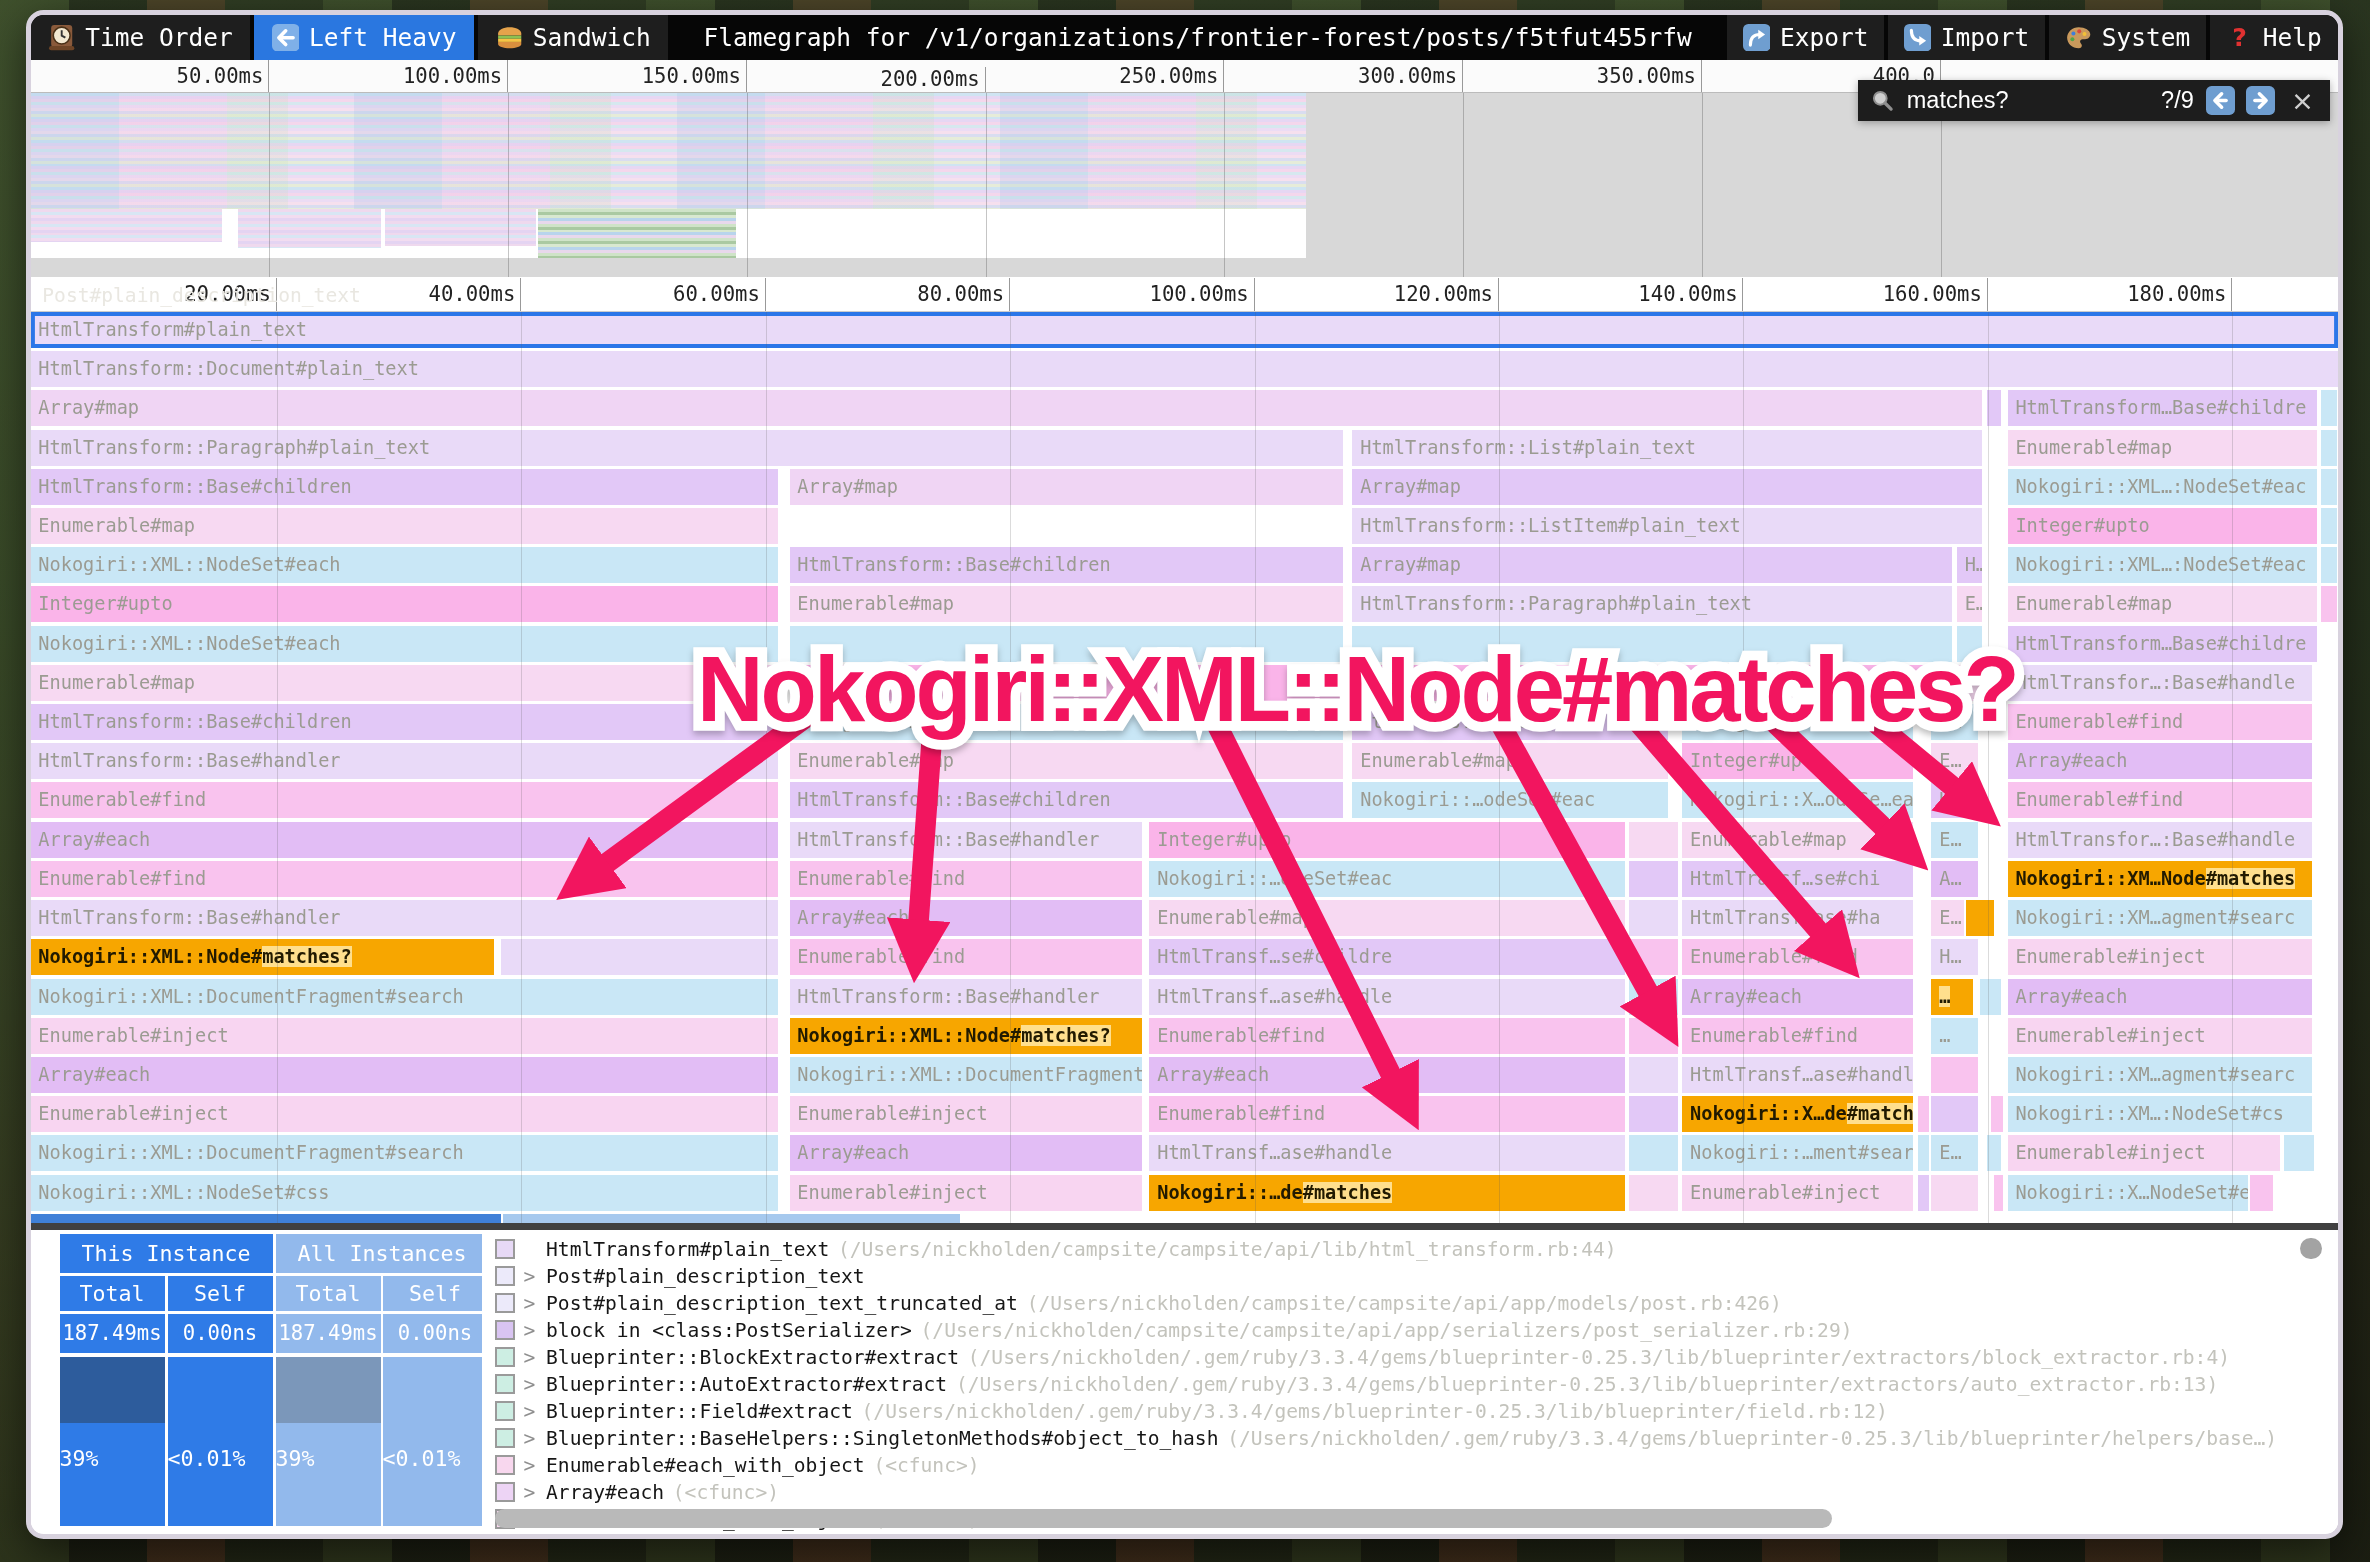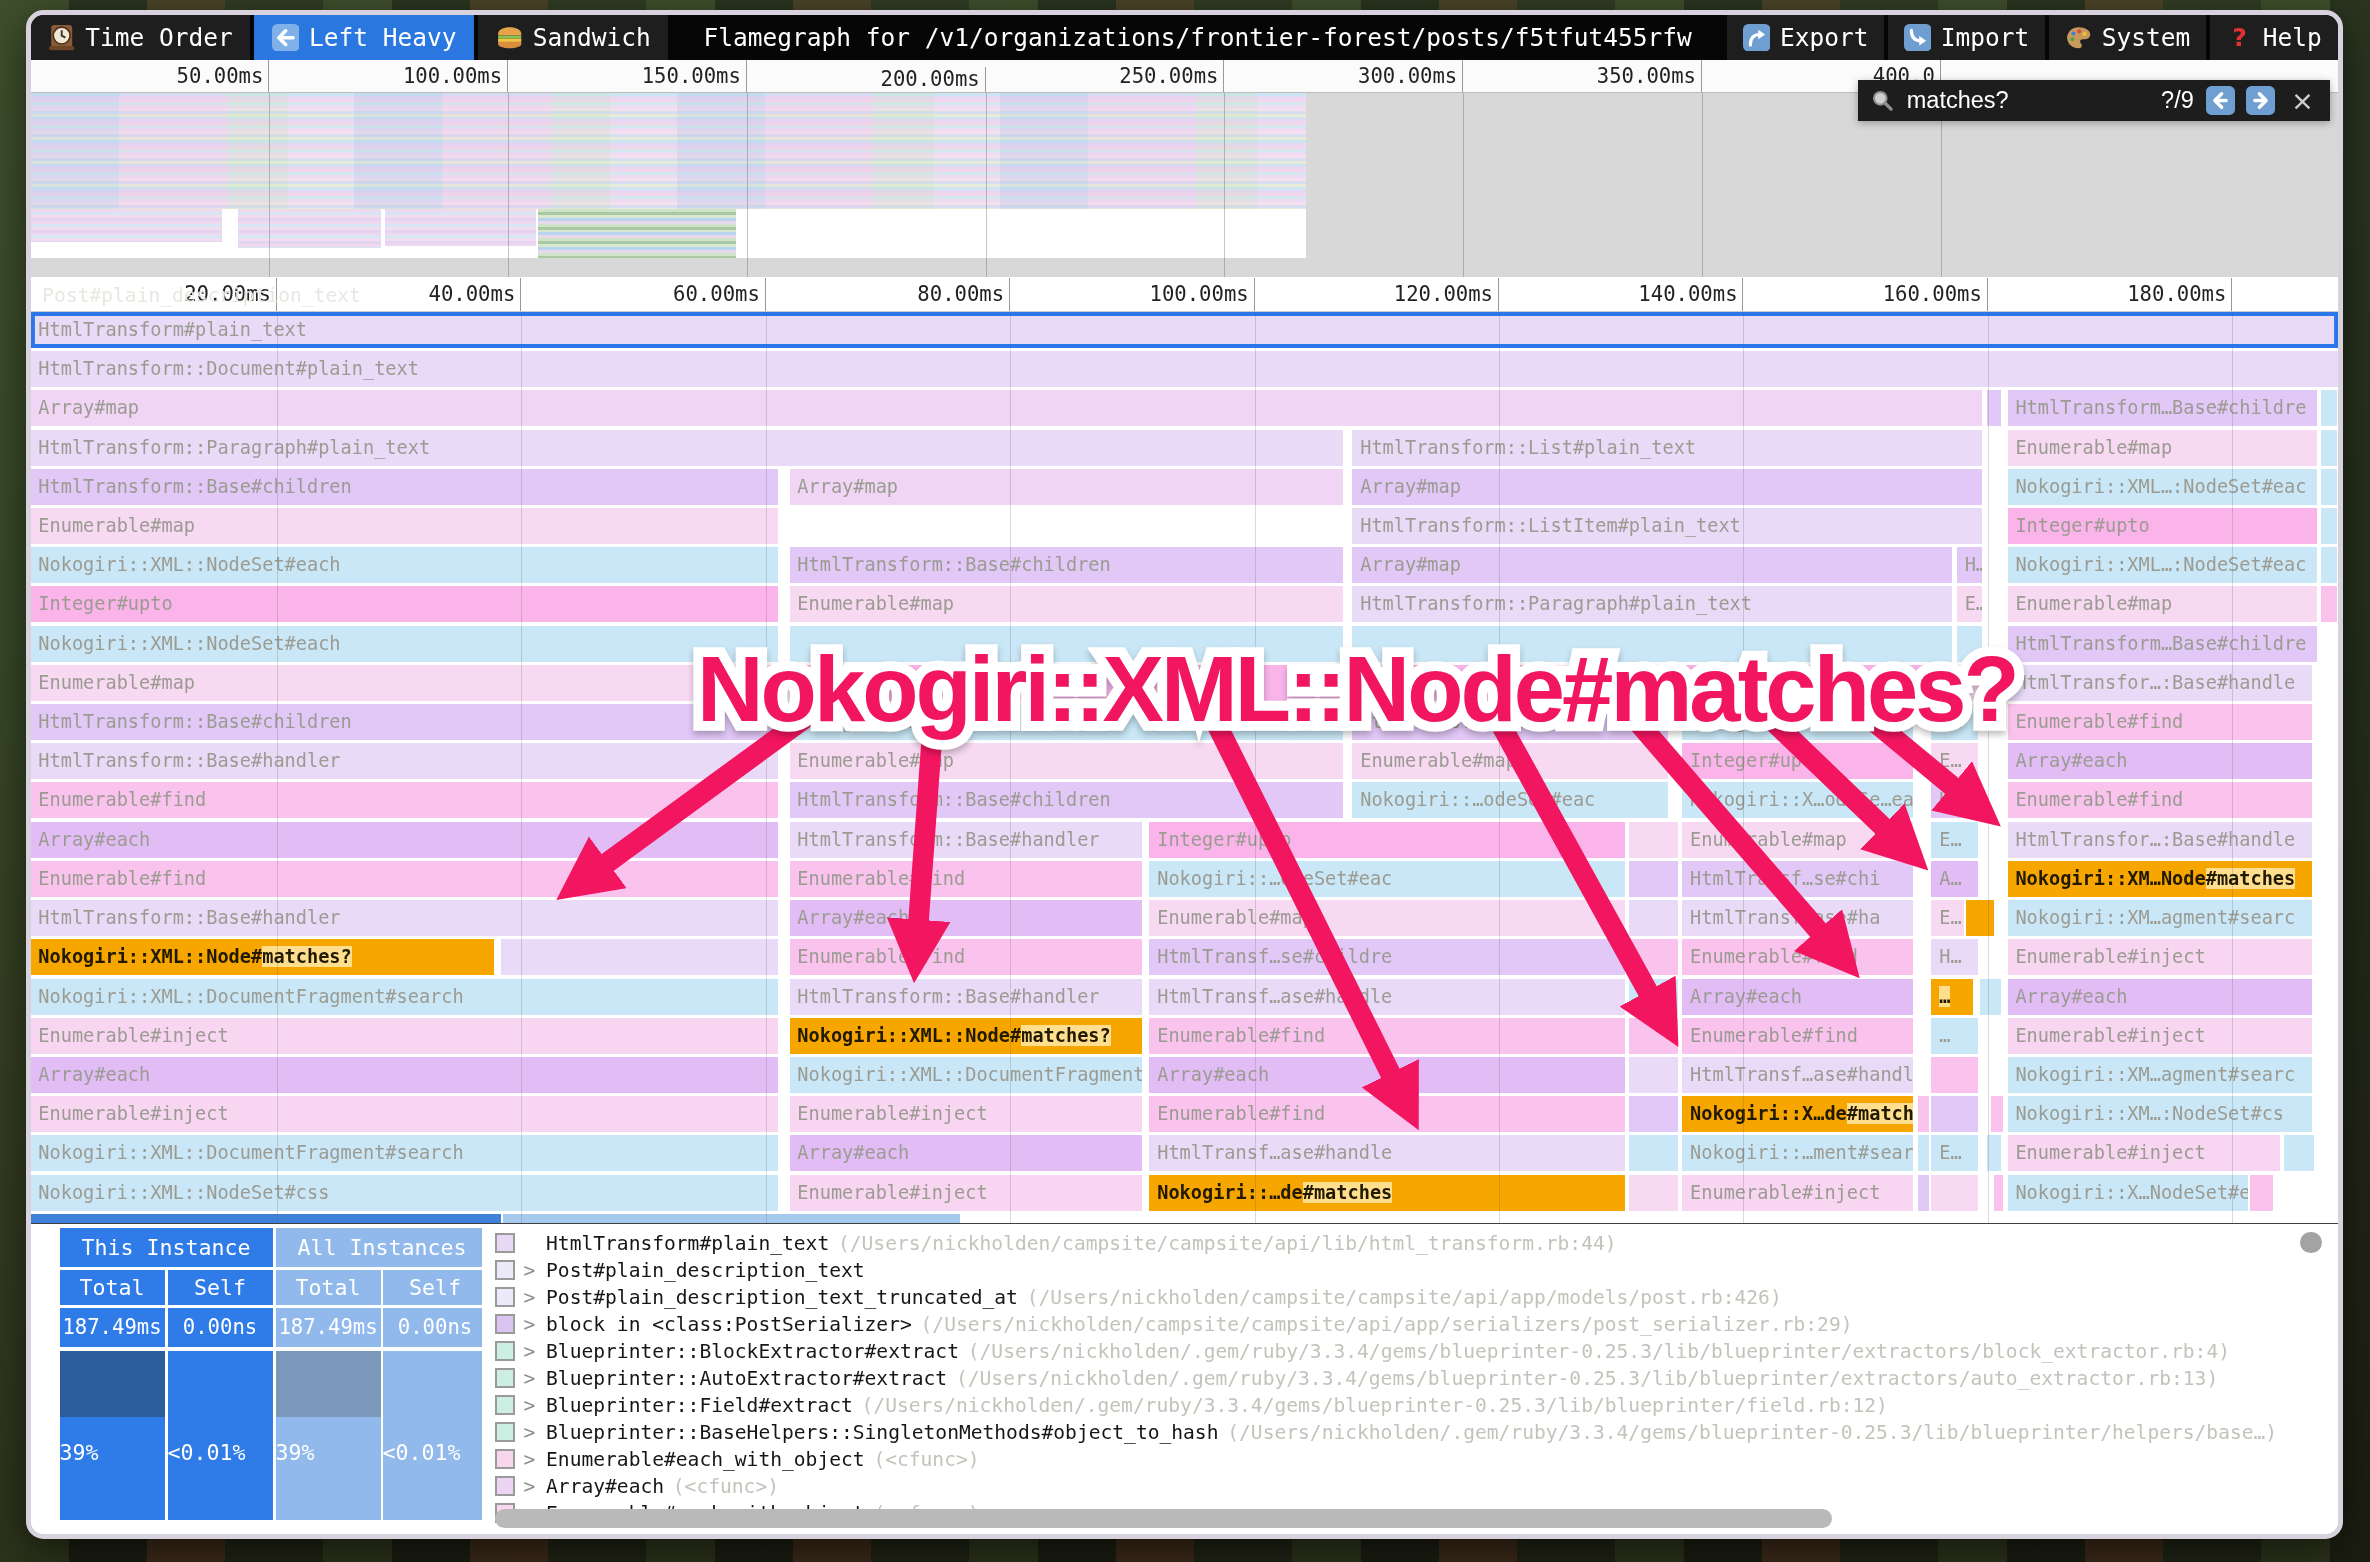--- a/index.html
+++ b/index.html
@@ -58,21 +58,21 @@
   .search { position:absolute; top:65px; right:7.8px; width:472px; height:41px; background:#1d1d1d;
     z-index:45; display:flex; align-items:center; gap:11.8px; padding:0 11.8px; color:#fff; box-shadow:0 2px 7.8px rgba(0,0,0,.3); }
   .search .sicon { width:25.5px; height:25.5px; }
   .search .sicon svg{width:100%;height:100%;}
   .search .query { flex:1; font-family:"Liberation Sans",sans-serif; font-size:23.5px; }
   .search .counter { font-family:"Liberation Sans",sans-serif; font-size:23.5px; }
   .snav { width:29px; height:29px; border-radius:5.9px; }
   .snav svg { width:100%; height:100%; display:block; }
   .sclose { font-size:27.4px; color:#cfcfcf; font-family:"DejaVu Sans",sans-serif; padding:0 3.9px; }
   
-  .bottom { position:absolute; left:0; top:1208px; right:0; height:310px; background:#fff; border-top:1px solid #404040; z-index:20; }
+  .bottom { position:absolute; left:0; top:1208px; right:0; height:310px; background:#fff; border-top:7px solid #404040; z-index:20; }
   .stats { position:absolute; left:29px; top:3.9px; width:431px; height:294px; font-size:21.6px; color:#fff; }
   .scell { position:absolute; display:flex; align-items:center; justify-content:center; }
   .scell.dark { background:#2f7be7; } .scell.light { background:#92b9ec; }
   .barfill { position:absolute; left:0; right:0; top:0; }
   .barfill.dark { background:#2d5c9c; } .barfill.light { background:#7b97ba; }
   .pctlabel { position:absolute; left:0; right:0; text-align:left; }
   
   .stacklist { position:absolute; left:451px; right:0; top:0; bottom:0; background:#fff; overflow:hidden; }
   .slrows { position:absolute; left:13.7px; top:5.9px; right:39px; }
   .slrow { display:flex; align-items:center; gap:8.8px; height:27px; white-space:nowrap; font-size:19.6px; }

